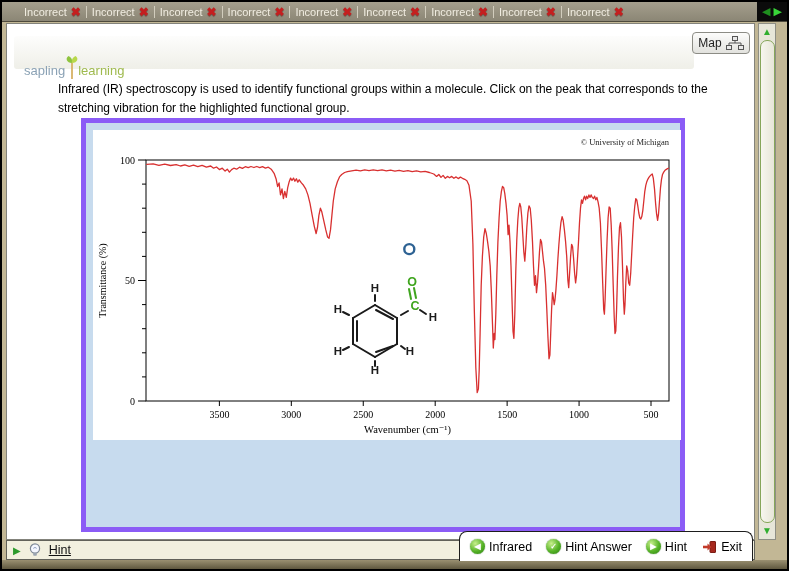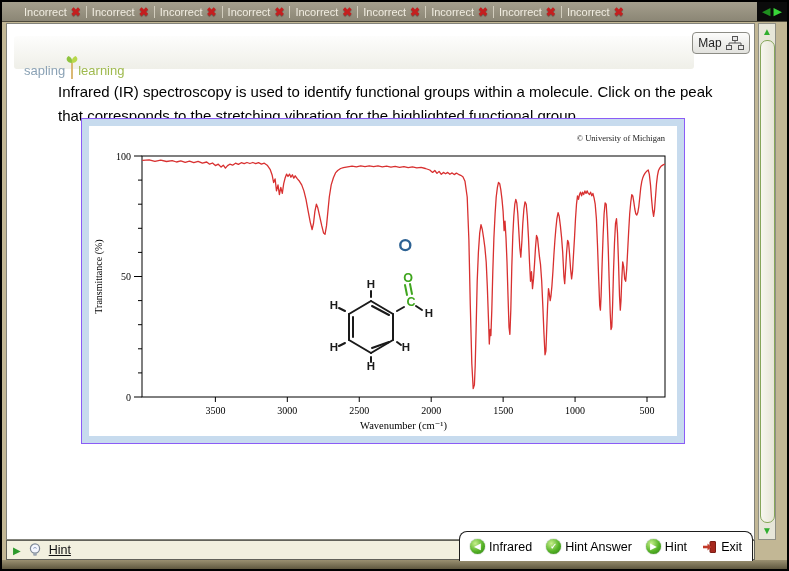--- a/index.html
+++ b/index.html
@@ -27,25 +27,25 @@
           border:1px solid #83837b;box-sizing:border-box;}
   .header-band{position:absolute;left:7px;top:12px;width:680px;height:33px;
           background:linear-gradient(#fdfdfc,#efefe8);border-radius:3px;}
   .brand{position:absolute;left:10px;top:18px;display:flex;align-items:flex-end;font-size:13px;line-height:1;}
   .brand-sapling{color:#8ba2b5;} .brand-learning{color:#9fba4e;}
   .plant{margin:0 -2px -3px -1px;}
   .map-btn{position:absolute;right:4px;top:8px;width:58px;height:22px;
           background:linear-gradient(#fcfcfb,#e2e2de);border:1px solid #8c8c85;border-radius:4px;
           display:flex;align-items:center;justify-content:center;gap:4px;font-size:12px;color:#222;
           font-family:"Liberation Sans",sans-serif;cursor:pointer;padding:0;}
-  .question{position:absolute;left:51px;top:56px;width:664px;margin:0;font-size:15px;line-height:24px;color:#000;}
-
-  
-  .chart-panel{position:absolute;left:74px;top:94px;width:604px;height:326px;
-          border:1px solid #8b5cf6;background:#c7dbee;padding:7px;box-sizing:border-box;}
+  .question{position:absolute;left:51px;top:56px;width:664px;margin:0;font-size:12px;line-height:19px;color:#000;}
+
+  
+  .chart-panel{position:absolute;left:74px;top:94px;width:604px;height:414px;
+          border:5px solid #8b5cf6;background:#c7dbee;padding:7px;box-sizing:border-box;}
   .chart-box{width:588px;height:310px;background:#fff;}
   .chart-box svg{display:block;cursor:crosshair;}
 
   
   .scrollbar{position:absolute;left:756px;top:21px;width:18px;height:517px;background:#e7e6d9;
           border:1px solid #8f8f85;box-sizing:border-box;}
   .sb-btn{position:absolute;left:0;width:16px;height:14px;text-align:center;line-height:14px;
           font-size:10px;color:#2fae2f;cursor:pointer;}
   .sb-up{top:1px;} .sb-down{bottom:1px;}
   .sb-thumb{position:absolute;left:1px;top:16px;width:13px;height:481px;

